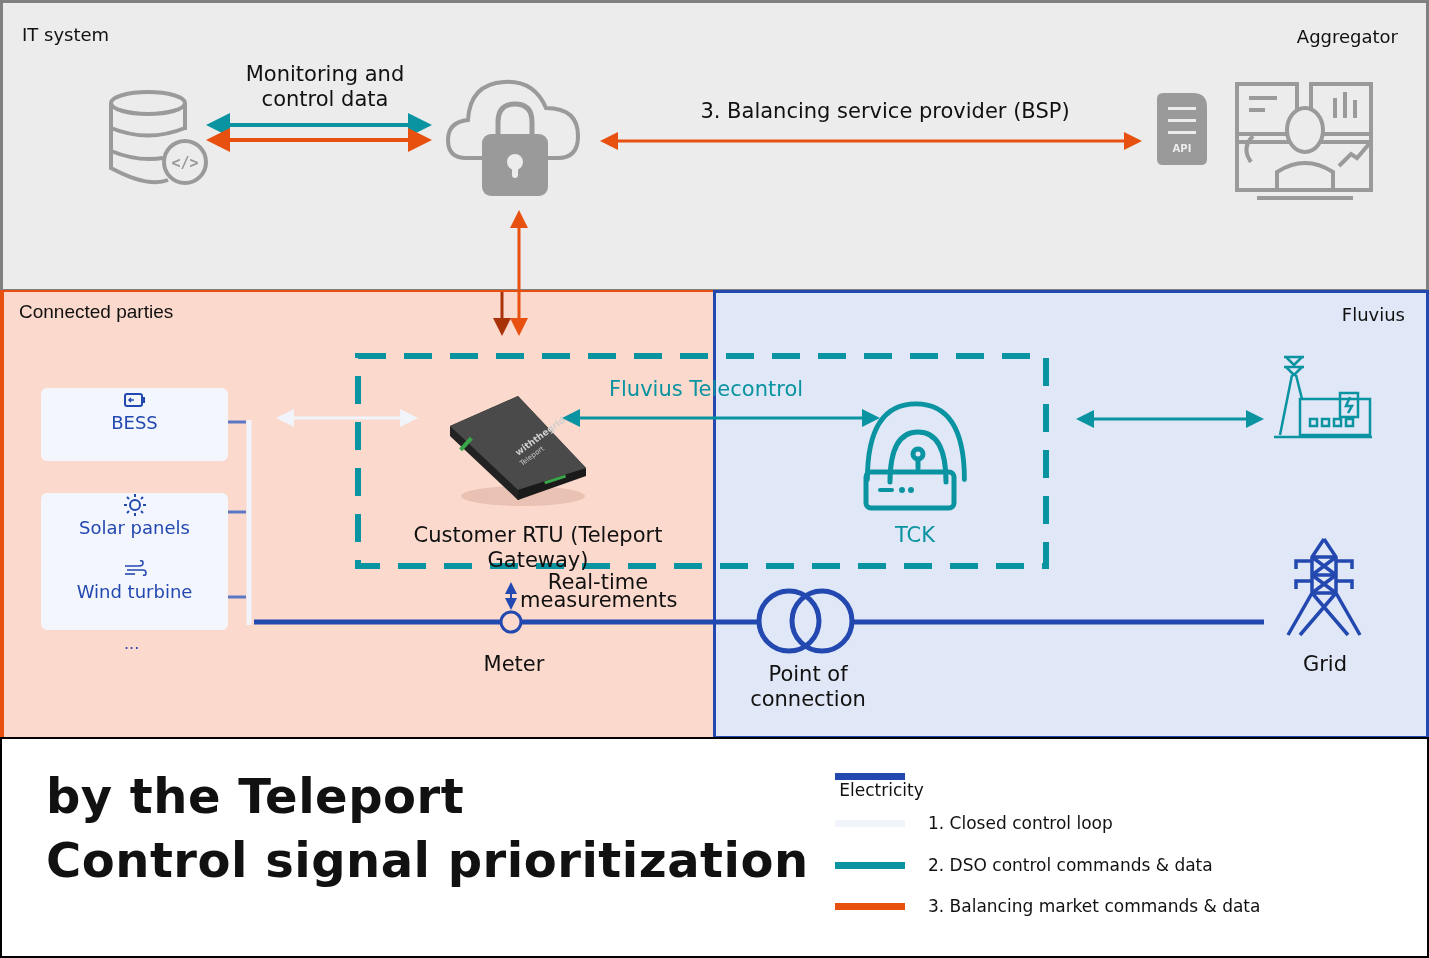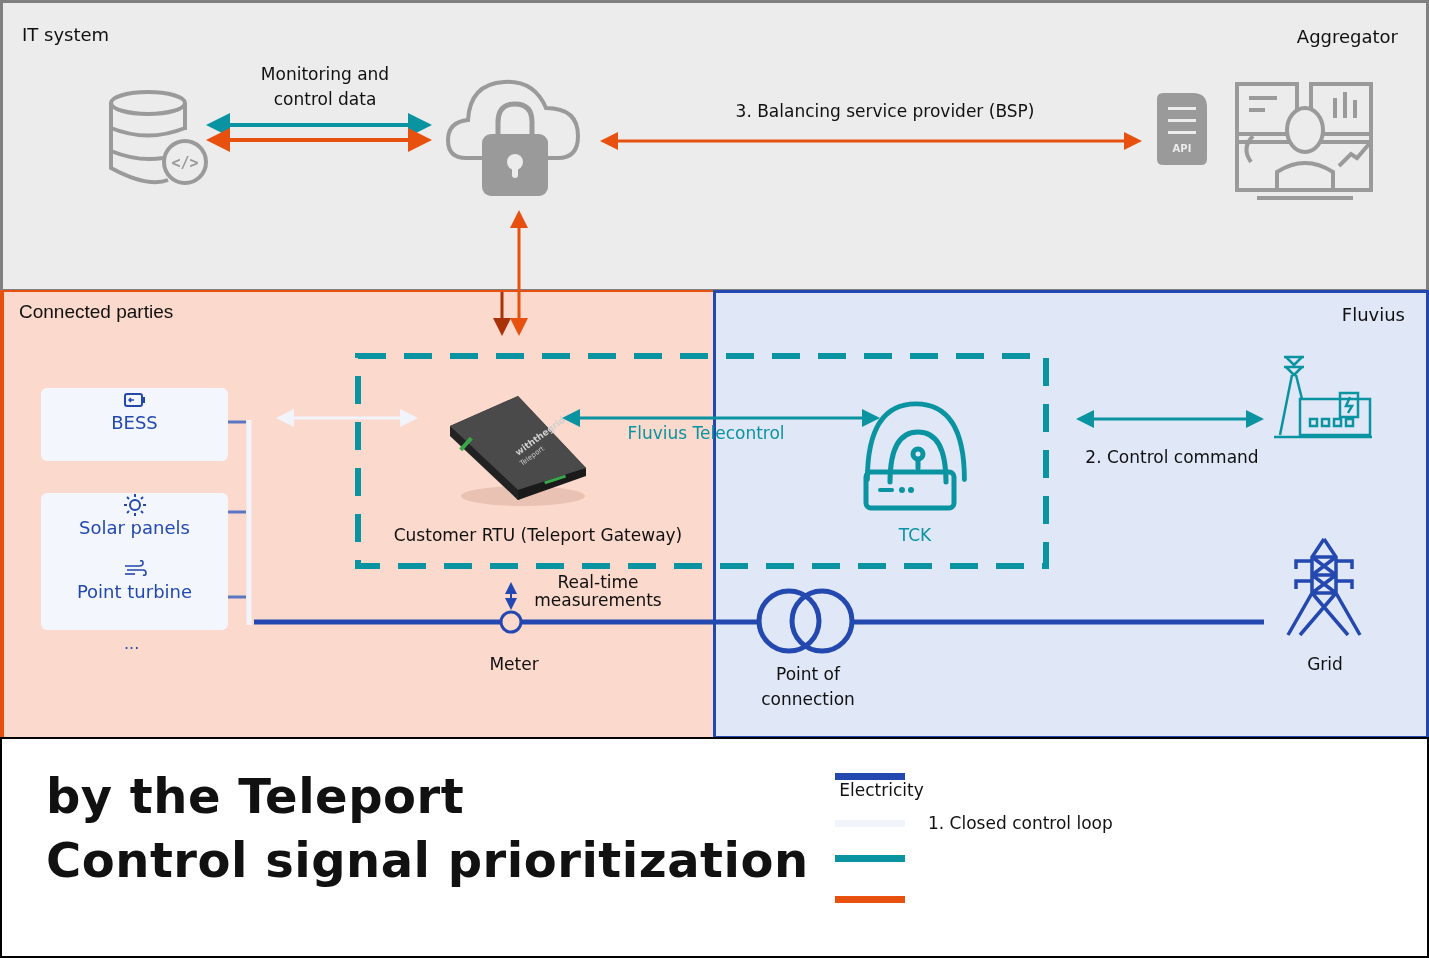--- a/index.html
+++ b/index.html
@@ -3,21 +3,21 @@
 <meta charset="utf-8">
 <style>
   html, body { margin:0; padding:0; }
   body { width:1429px; height:958px; position:relative; background:#ffffff; font-family:"DejaVu Sans", sans-serif; overflow:hidden; }
   .abs { position:absolute; }
   .panel-it { left:0; top:0; width:1423px; height:286px; background:#ececec; border:3px solid #808080; }
   .panel-cp { left:0; top:290px; width:710px; height:445px; background:#fbd9cc; border-left:4px solid #e8500f; border-top:2px solid #e8500f; border-bottom:2px solid #e8500f; }
   .panel-fl { left:713px; top:290px; width:710px; height:443px; background:#e0e7f7; border:3px solid #2348b0; }
   .panel-bottom { left:0; top:737px; width:1425px; height:217px; background:#fff; border:2px solid #000; }
   .title { font-weight:normal; color:#111; font-size:18px; }
-  .lbl { color:#111; font-size:17px; text-align:center; line-height:25px; }
+  .lbl { color:#111; font-size:21px; text-align:center; line-height:25px; }
   .teal { color:#0a93a0; }
   .card { left:41px; width:187px; height:73px; background:#f3f6fd; border-radius:6px; display:flex; align-items:center; color:#2348b0; font-size:18px;flex-direction:column; }
   .card .ic { width:24px; margin-left:14px; margin-right:14px; height:24px; }
   .big-title { left:46px; top:764px; font-size:48px; font-weight:bold; line-height:64px; color:#111; font-family:"DejaVu Sans", sans-serif; letter-spacing:0.5px; }
   .legend-row { left:835px; display:flex; align-items:center; font-size:17px; color:#111; }
   .legend-swatch { width:70px; height:7px; margin-right:23px; }
   svg { overflow:visible; }
 </style>
 </head>
 <body>
@@ -159,55 +159,54 @@
   <span>Solar panels</span>
 </div>
 <div class="abs card" style="top:557px;">
   <svg class="ic" viewBox="0 0 24 24">
       <g fill="none" stroke="#2348b0" stroke-width="1.6">
         <path d="M2 9 H16 Q20 9 20 6 Q20 3 17 4"></path>
         <path d="M4 13 H20 Q23 13 23 16 Q23 19 20 18"></path>
         <path d="M2 17 H12"></path>
       </g>
     </svg>
-  <span>Point turbine</span>
+  <span>Wind turbine</span>
 </div>
 <div class="abs" style="left:124px;top:634px;color:#2348b0;font-size:16px;">...</div>
 
 <svg class="abs" style="left:448px;top:396px;" width="142" height="112">
   <ellipse cx="75" cy="100" rx="62" ry="10" fill="#e9c2b3"></ellipse>
   <path d="M2 30 L70 0 L138 72 L70 104 Z" fill="#3a3a3a"></path>
   <path d="M2 30 L70 0 L138 72 L70 94 Z" fill="#4a4a4a"></path>
   <path d="M2 30 L2 40 L70 104 L70 94 Z" fill="#222"></path>
   <path d="M70 94 L138 72 L138 80 L70 104 Z" fill="#1a1a1a"></path>
   <rect x="16" y="40" width="4" height="16" fill="#3aa64a" transform="rotate(42 18 48)"></rect>
   <rect x="96" y="82" width="22" height="3" fill="#3aa64a" transform="rotate(-18 107 83)"></rect>
   <text x="70" y="60" font-size="9" font-weight="bold" fill="#cfcfcf" transform="rotate(-36 70 60)">withthegrid</text>
   <text x="74" y="70" font-size="7" fill="#cfcfcf" transform="rotate(-36 74 70)">Teleport</text>
 </svg>
 
 <div class="abs lbl" style="left:380px;top:523px;width:316px;">Customer RTU (Teleport Gateway)</div>
-<div class="abs lbl teal" style="left:600px;top:377px;width:212px;margin-top:44px;">Fluvius Telecontrol</div>
+<div class="abs lbl teal" style="left:600px;top:377px;width:212px;">Fluvius Telecontrol</div>
 
 <svg class="abs" style="left:862px;top:398px;" width="120" height="114">
   <g fill="none" stroke="#0a93a0" stroke-width="5" stroke-linecap="round">
     <path d="M20 84 Q20 6 70 6 Q120 6 120 84" transform="translate(-14,0) scale(0.97)"></path>
     <path d="M42 84 Q42 34 70 34 Q98 34 98 84" transform="translate(-14,0)"></path>
     <circle cx="56" cy="56" r="5"></circle>
     <line x1="56" y1="62" x2="56" y2="70"></line>
     <rect x="4" y="74" width="88" height="36" rx="5"></rect>
   </g>
   <rect x="16" y="90" width="16" height="4" rx="2" fill="#0a93a0"></rect>
   <circle cx="40" cy="92" r="3" fill="#0a93a0"></circle>
   <circle cx="49" cy="92" r="3" fill="#0a93a0"></circle>
 </svg>
 <div class="abs lbl teal" style="left:880px;top:523px;width:70px;">TCK</div>
 
 <div class="abs lbl" style="left:1062px;top:445px;width:220px;">
-  <div>2. Control command</div>
 </div>
 
 <svg class="abs" style="left:1272px;top:355px;" width="102" height="84">
   <g fill="none" stroke="#0a93a0" stroke-width="2.5">
     <path d="M12 2 H32 M14 2 L22 10 L30 2 M12 12 H32 M14 12 L22 20 L30 12 M20 20 L8 80 M24 20 L30 44"></path>
     <rect x="28" y="44" width="70" height="36"></rect>
     <rect x="68" y="38" width="18" height="24"></rect>
     <path d="M78 42 L74 51 H80 L76 58"></path>
     <rect x="38" y="64" width="7" height="7"></rect>
     <rect x="50" y="64" width="7" height="7"></rect>
@@ -244,16 +243,18 @@
 <div class="abs legend-row" style="top:773px;flex-direction:column;">
   <div class="legend-swatch" style="background:#2348b0;"></div>
   <span>Electricity</span>
 </div>
 <div class="abs legend-row" style="top:813px;text-align:right;">
   <div class="legend-swatch" style="background:#f1f5fb;"></div>
   <span>1. Closed control loop</span>
 </div>
 <div class="abs legend-row" style="top:855px;">
   <div class="legend-swatch" style="background:#0a93a0;"></div>
+  <span>2. DSO control commands &amp; data</span>
 </div>
 <div class="abs legend-row" style="top:896px;">
   <div class="legend-swatch" style="background:#e8500f;"></div>
+  <span>3. Balancing market commands &amp; data</span>
 </div>
 
 </body></html>

